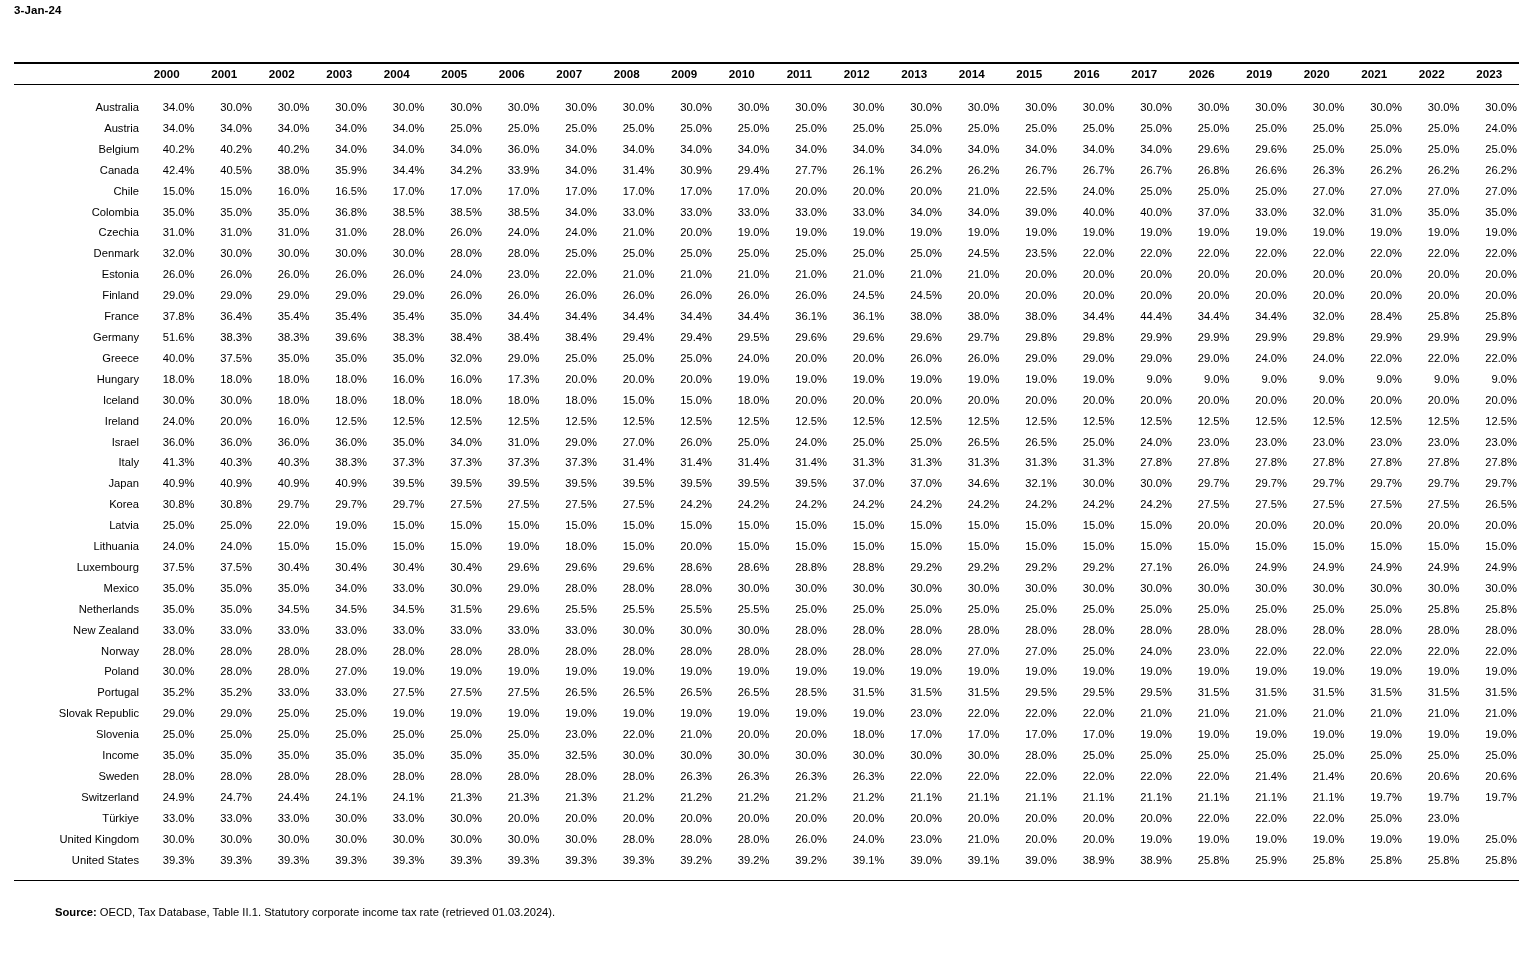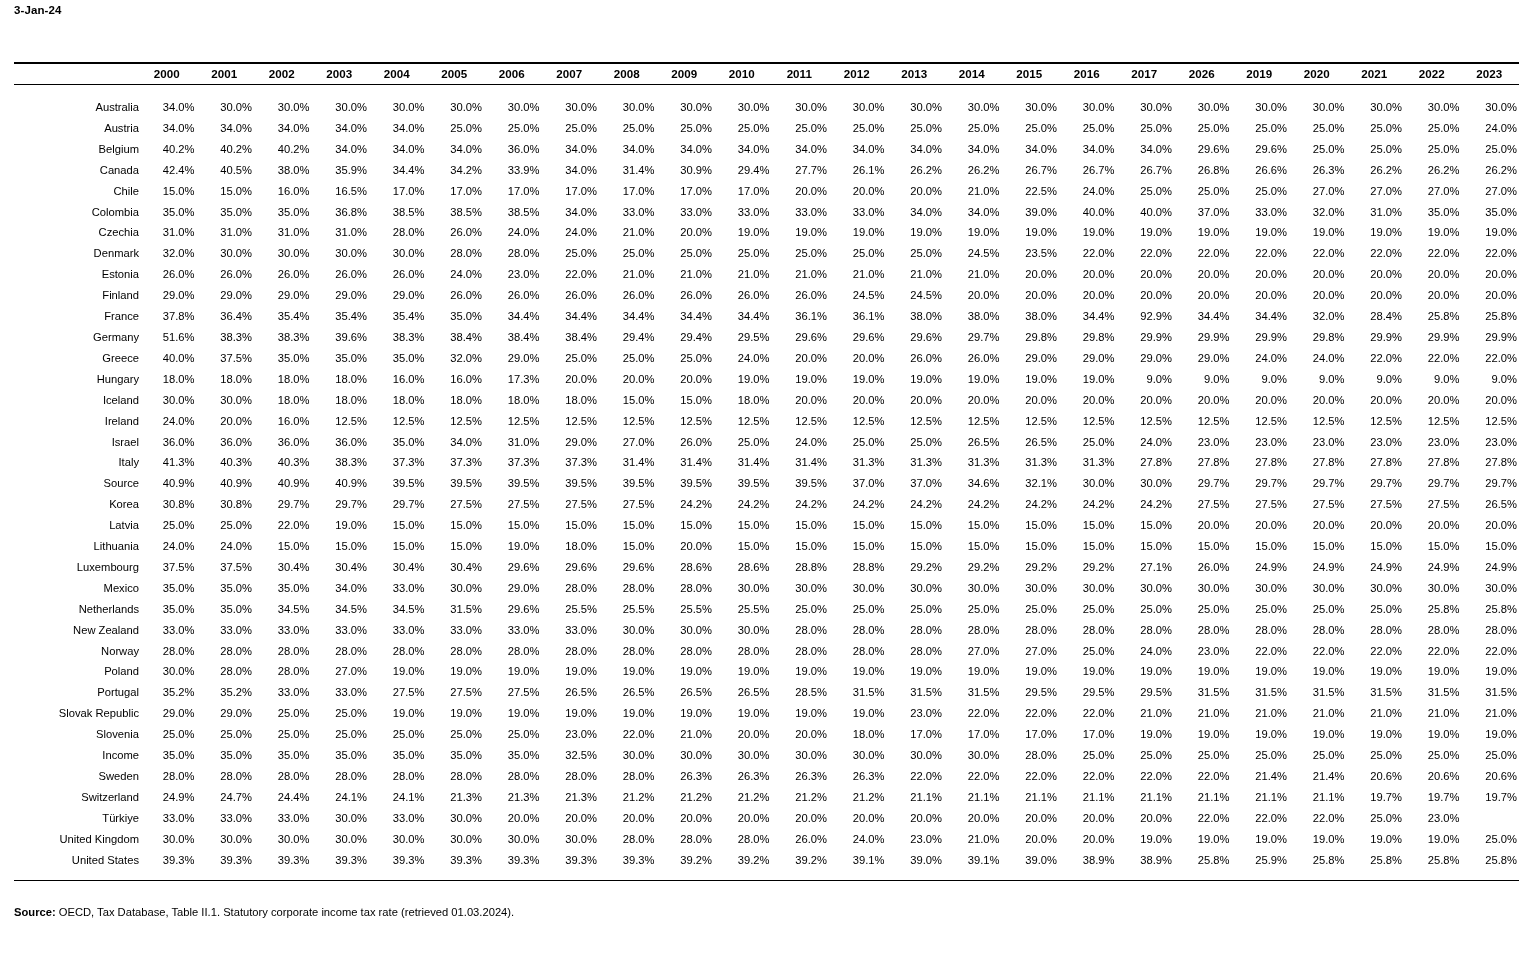--- a/index.html
+++ b/index.html
@@ -104,20 +104,21 @@
   .footnotes {
     position: absolute;
     left: 14px;
     top: 905px;
     width: 1500px;
     font-size: 11.2px;
   }
   .footnotes .line {
     margin-bottom: 9px;
     line-height: 14px;
+    margin-left: 41px;
   }
   .footnotes .lbl {
     font-weight: bold;
   }
 </style>
 </head>
 <body>
 
 <div class="page">
 
@@ -471,21 +472,21 @@
             <td>34.4%</td>
             <td>34.4%</td>
             <td>34.4%</td>
             <td>34.4%</td>
             <td>36.1%</td>
             <td>36.1%</td>
             <td>38.0%</td>
             <td>38.0%</td>
             <td>38.0%</td>
             <td>34.4%</td>
-            <td>92.9%</td>
+            <td>44.4%</td>
             <td>34.4%</td>
             <td>34.4%</td>
             <td>32.0%</td>
             <td>28.4%</td>
             <td>25.8%</td>
             <td>25.8%</td>
           </tr>
           <tr class="data-row">
             <td class="country">Germany</td>
             <td>51.6%</td>
@@ -669,21 +670,21 @@
             <td>31.3%</td>
             <td>27.8%</td>
             <td>27.8%</td>
             <td>27.8%</td>
             <td>27.8%</td>
             <td>27.8%</td>
             <td>27.8%</td>
             <td>27.8%</td>
           </tr>
           <tr class="data-row">
-            <td class="country">Source</td>
+            <td class="country">Japan</td>
             <td>40.9%</td>
             <td>40.9%</td>
             <td>40.9%</td>
             <td>40.9%</td>
             <td>39.5%</td>
             <td>39.5%</td>
             <td>39.5%</td>
             <td>39.5%</td>
             <td>39.5%</td>
             <td>39.5%</td>

